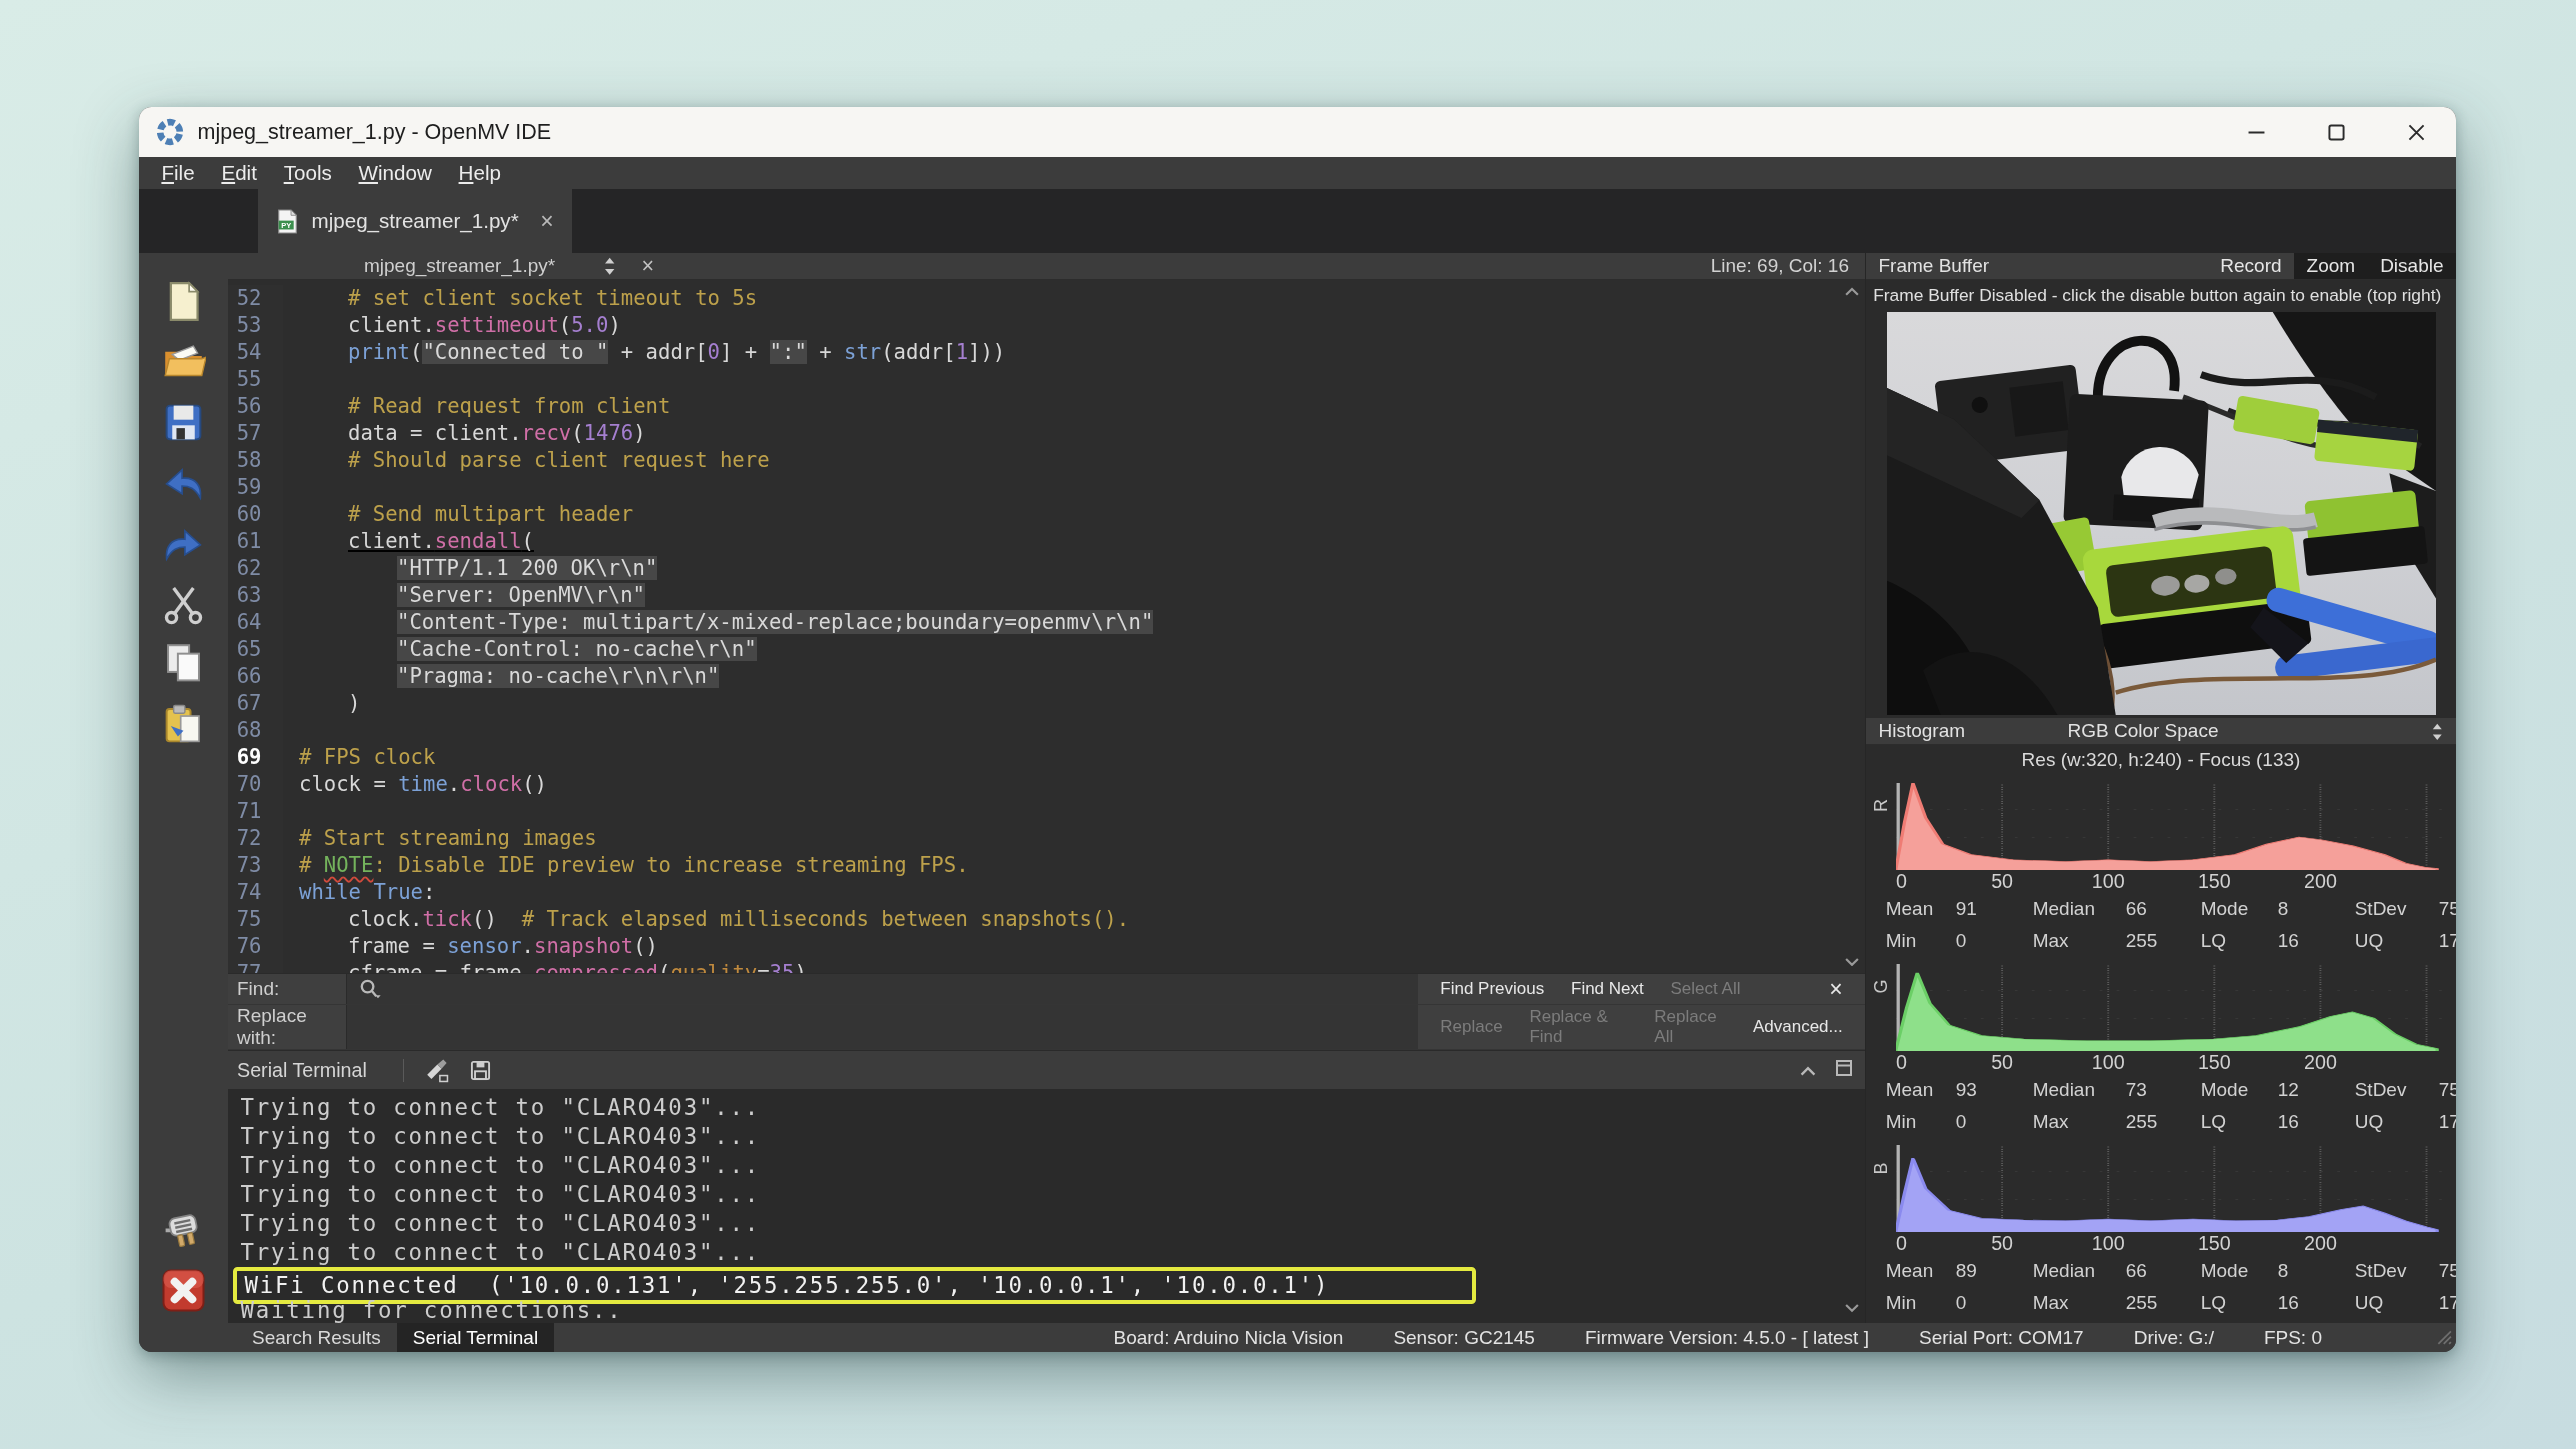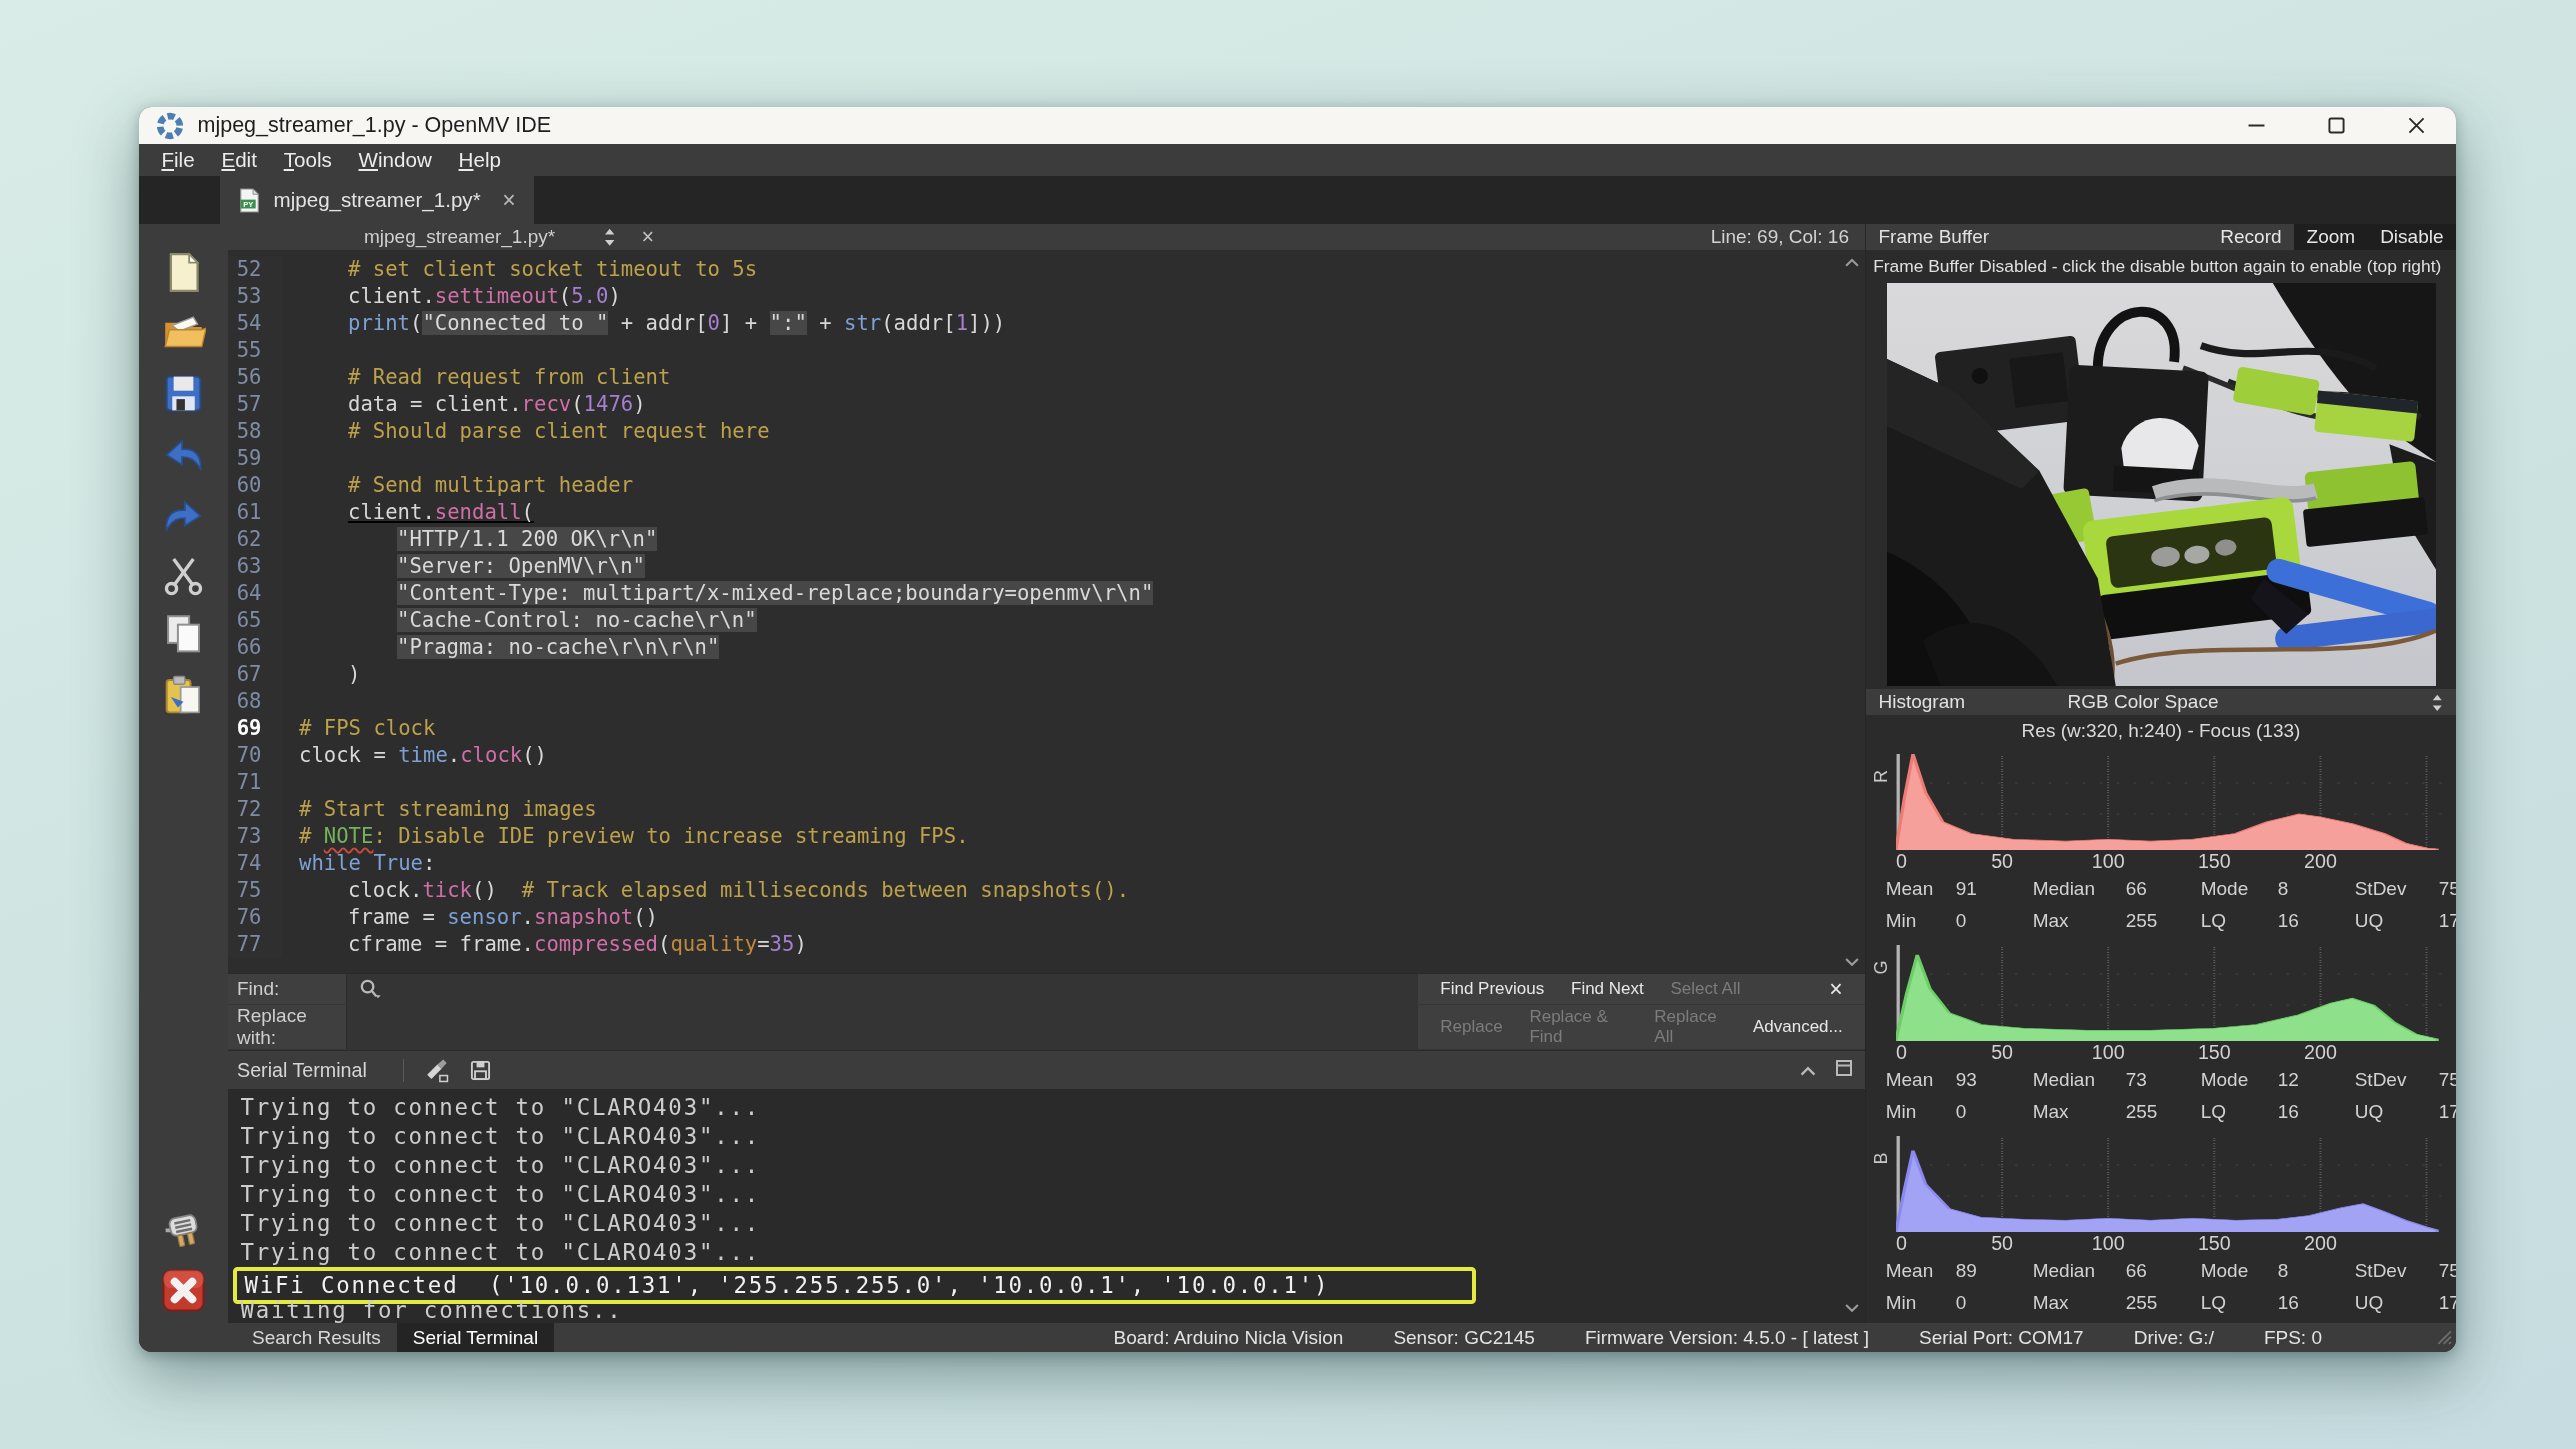--- a/index.html
+++ b/index.html
@@ -4,33 +4,33 @@
 <style>
   * { margin:0; padding:0; box-sizing:border-box; }
   html,body { width:2576px; height:1449px; }
   body { font-family:"Liberation Sans", sans-serif; background:linear-gradient(160deg,#d9ece7 0%,#cde3e1 55%,#c7dce0 100%); position:relative; overflow:hidden; }
 
   .window { position:absolute; left:139px; top:107px; width:2317px; height:1245px;
     border-radius:12.5px; overflow:hidden; display:flex; flex-direction:column;
     background:#3c3c3c; box-shadow:0 23px 63px rgba(30,60,60,.45), 0 3.6px 12.5px rgba(30,60,60,.3); }
 
   
-  .titlebar { height:37px; background:#f7f6f3; display:flex; align-items:center; padding:0 12.5px 0 16px; flex:0 0 auto; }
+  .titlebar { height:50px; background:#f7f6f3; display:flex; align-items:center; padding:0 12.5px 0 16px; flex:0 0 auto; }
   .titlebar .logo { width:30px; height:30px; margin-right:12.5px; }
   .titlebar .title { font-size:21.5px; color:#1e1e1e; }
   .winctrls { margin-left:auto; display:flex; align-items:center; gap:25px; }
   .winbtn { width:55px; height:39px; display:flex; align-items:center; justify-content:center; }
 
   
   .menubar { height:32px; background:#3c3c3c; display:flex; align-items:center; padding-left:9px; flex:0 0 auto; }
   .menu-item { font-size:20.6px; color:#ececec; padding:0 13.4px; }
   .menu-item .u { text-decoration:underline; }
 
   
-  .tabbar { height:48px; background:#252526; display:flex; align-items:stretch; padding-left:81px; flex:0 0 auto; }
+  .tabbar { height:64px; background:#252526; display:flex; align-items:stretch; padding-left:119px; flex:0 0 auto; }
   .tab { background:#3c3c3c; display:flex; align-items:center; padding:0 18px; gap:12.5px; }
   .tab .pyicon { width:23px; height:27px; }
   .tab .tablabel { font-size:20.6px; color:#e3e3e3; }
   .tab .tabclose { font-size:23px; color:#b9b9b9; margin-left:9px; }
 
   .main { flex:1 1 auto; display:flex; min-height:0; }
 
   
   .toolcol { width:89px; background:#3c3c3c; display:flex; flex-direction:column; align-items:center; padding:25px 0 9px; gap:13.4px; flex:0 0 auto; }
   .toolbtn { width:47px; height:47px; display:flex; align-items:center; justify-content:center; }

